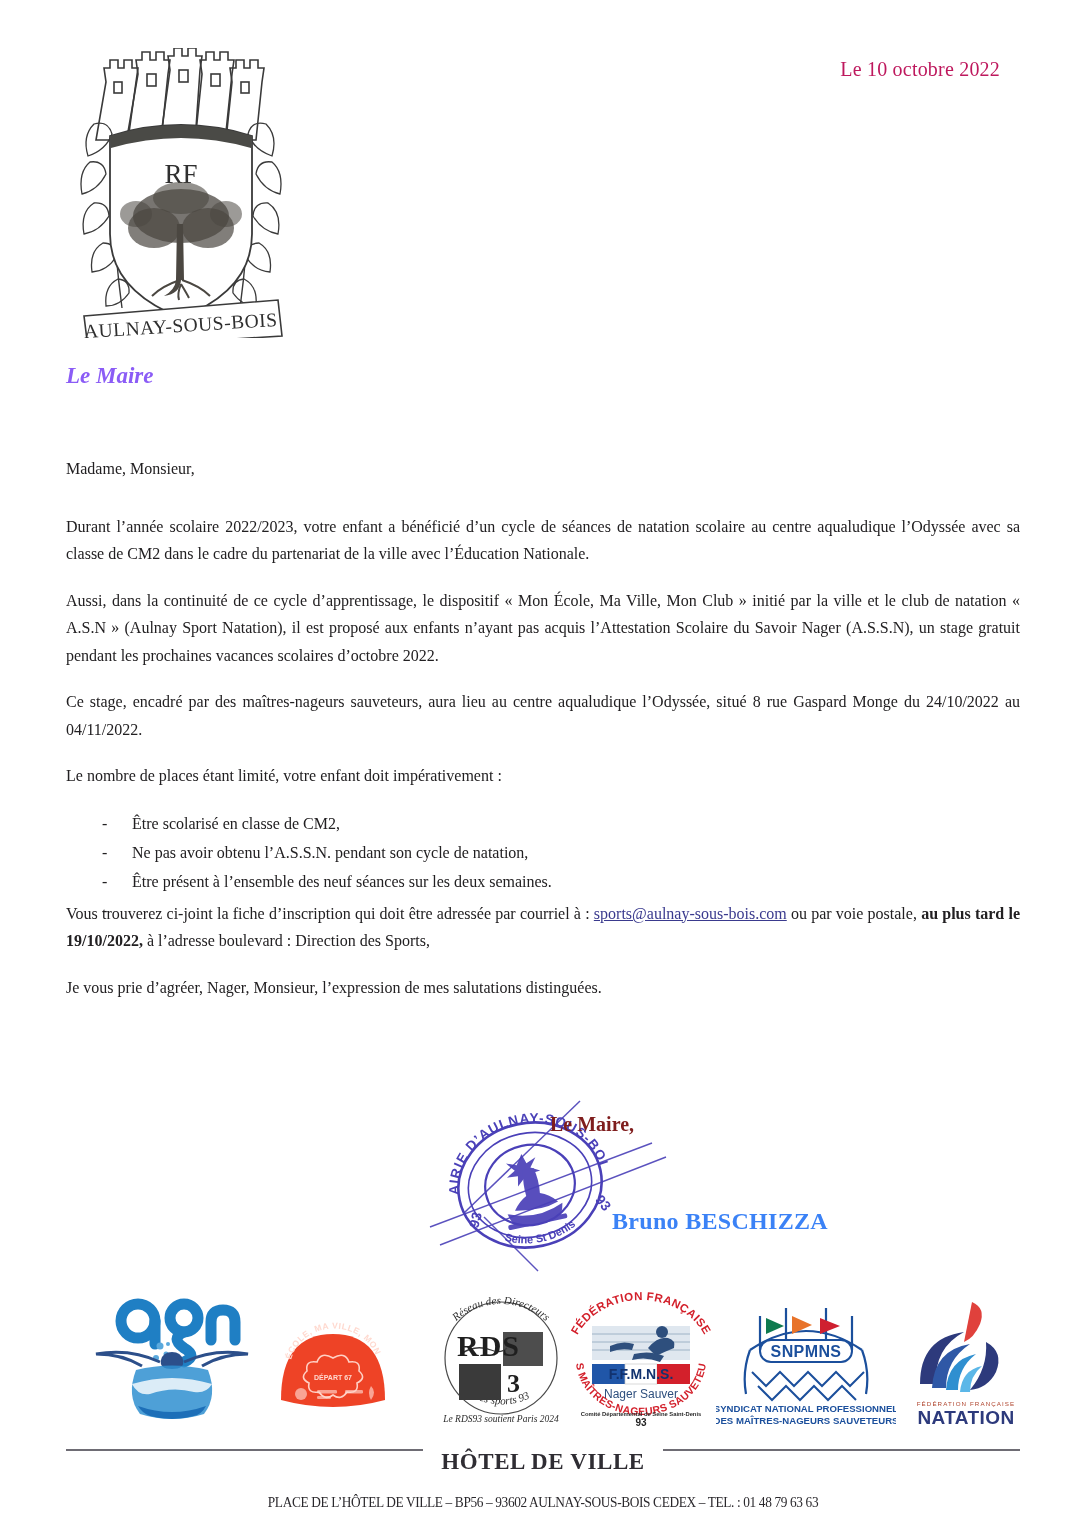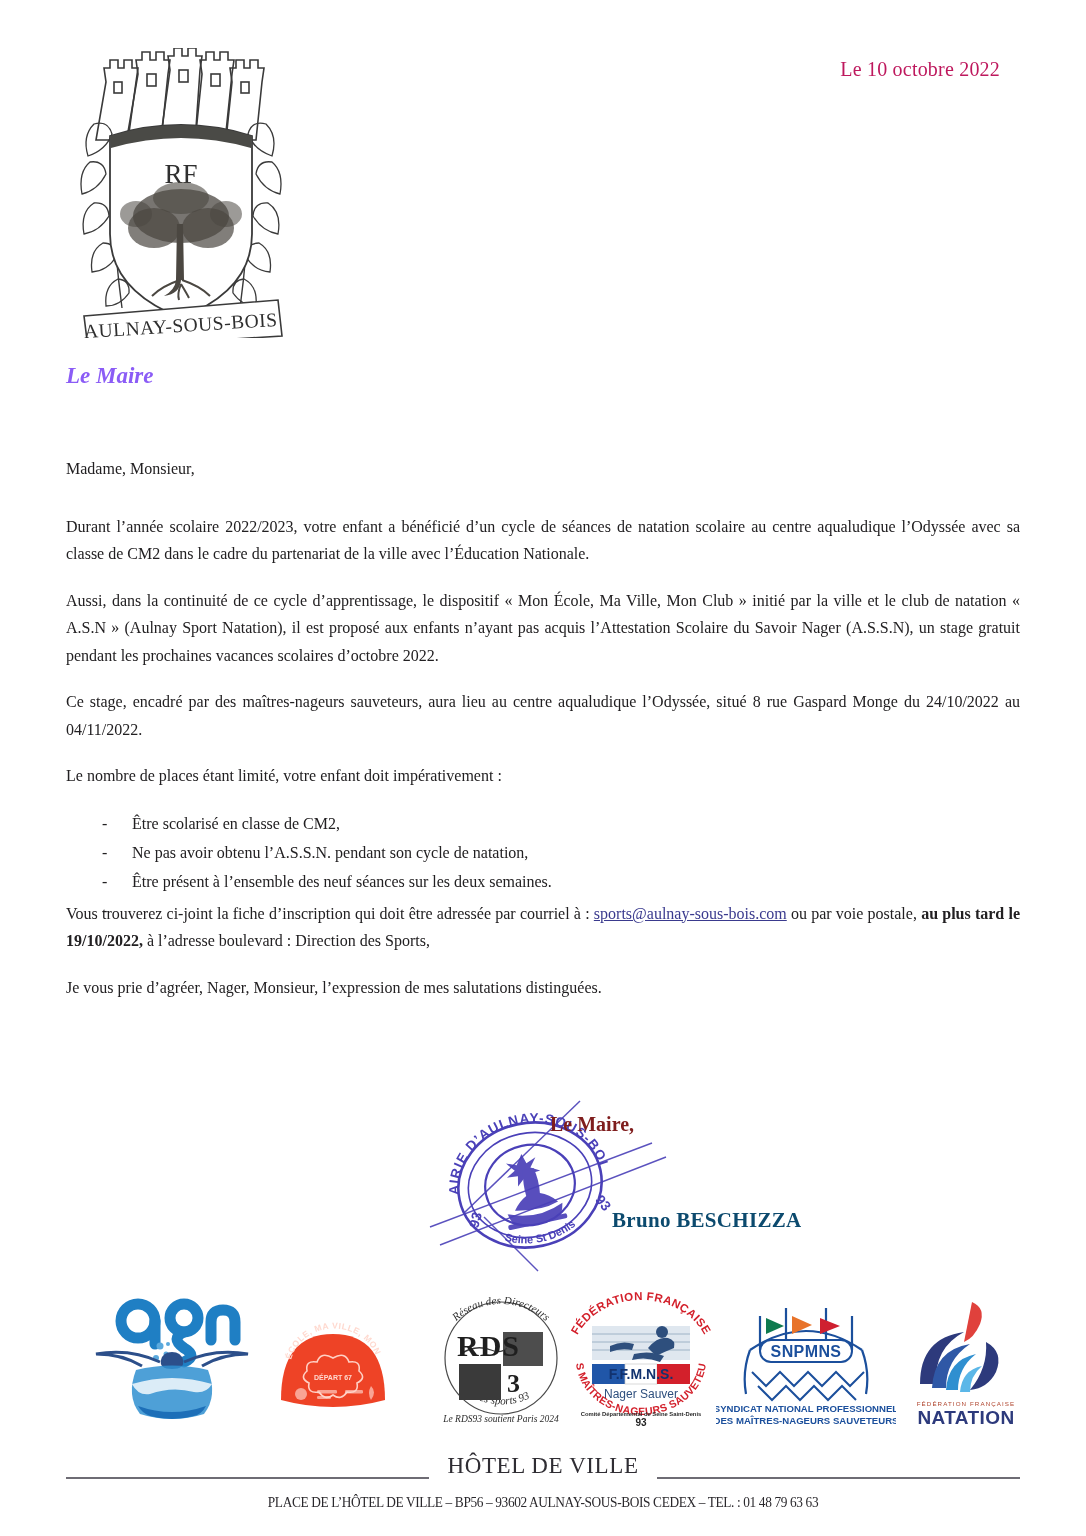--- a/index.html
+++ b/index.html
@@ -104,24 +104,24 @@
     top: 1113px;
     width: 330px;
     font-size: 20px;
     font-weight: bold;
     color: #7f1d1d;
   }
   .sig-name {
     position: absolute;
     left: 612px;
     top: 1208px;
-    font-size: 21px;
+    font-size: 24px;
     font-weight: bold;
     letter-spacing: 0.3px;
-    color: #0c4a6e;
+    color: #3b82f6;
   }
   .stamp {
     position: absolute;
     left: 440px;
     top: 1105px;
     width: 180px;
     height: 160px;
   }
   .scribble {
     position: absolute;
@@ -147,22 +147,23 @@
   }
 
   
   .footer-rule-wrap {
     position: absolute;
     left: 66px;
     top: 1449px;
     width: 954px;
     height: 30px;
     display: flex;
-    align-items: flex-end;
+    align-items: flex-start;
     gap: 18px;
+    font-weight: bold;
   }
   .rule {
     flex: 1 1 auto;
     height: 2px;
     background: #6e6c74;
   }
   .footer-title {
     font-size: 23px;
     letter-spacing: 0.6px;
     color: #2f2d33;

